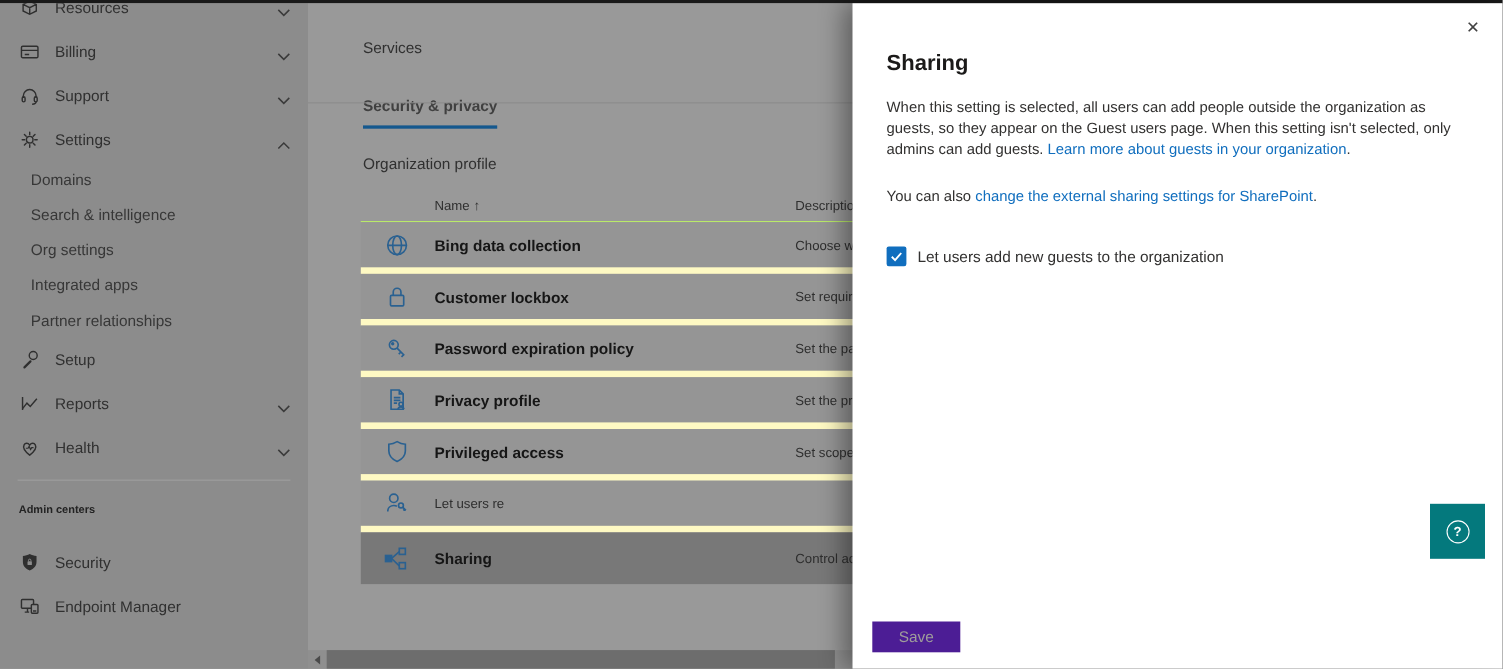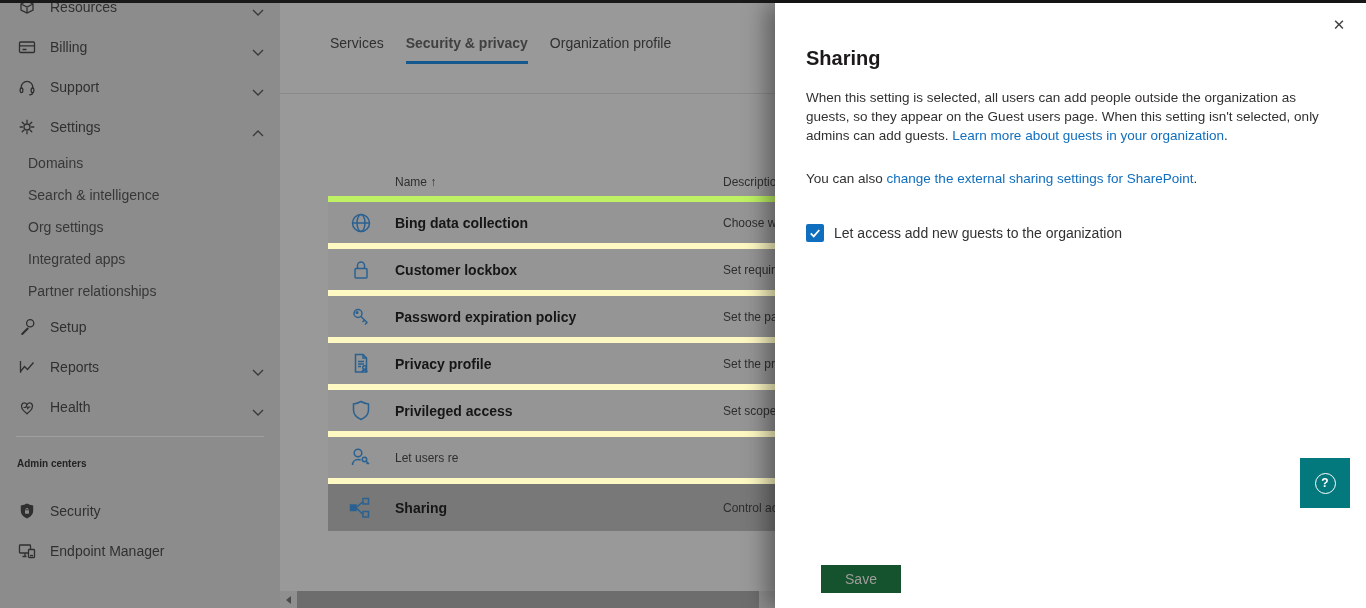--- a/index.html
+++ b/index.html
@@ -25,29 +25,29 @@
   .nav-sub { height:32px; display:flex; align-items:center; padding-left:28px;
     font-size:14px; color:#373737; cursor:pointer; }
   .nav-divider { height:1px; background:#9e9e9e; margin:9px 16px 0 16px; }
   .nav-section { margin:16px 0 0 17px; height:20px; font-size:10px; font-weight:700;
     color:#232323; display:flex; align-items:center; }
   .nav-admin-gap { height:18px; }
 
   
   .content { position:absolute; left:280px; top:3px; width:1086px; height:605px;
     background:#999999; }
-  .tabs { position:absolute; left:50px; top:30px; display:flex; gap:22px; }
+  .tabs { position:absolute; left:50px; top:30px; display:flex; gap:22px;flex-direction:column; }
   .tab { font-size:14px; color:#303030; line-height:20px; padding-bottom:8px;
     border-bottom:3px solid transparent; cursor:pointer; white-space:nowrap; }
   .tab.selected { color:#404040; font-weight:700; border-bottom-color:#14588e; }
   .content-divider { position:absolute; left:0; top:90px; width:100%; height:1px;
     background:#8a8a8a; }
 
   .table { position:absolute; left:48px; top:170px; width:640px; }
-  .thead { display:flex; align-items:flex-end; height:29px; border-bottom:6px solid #bef264;
+  .thead { display:flex; align-items:flex-end; height:29px; border-bottom:1px solid #bef264;
     font-size:12px; color:#2f2f2f; padding-bottom:7px; }
   .th-spacer { width:67px; flex:none; }
   .th-name { width:328px; flex:none; }
   .th-desc { flex:1; white-space:nowrap; }
   .trow { display:flex; align-items:center; height:47px; background:#959595;
     border-bottom:6px solid #fef9c3; cursor:pointer; }
   .trow.selected { background:#787878; border-bottom:none; }
   .trow:last-child { border-bottom:none; }
   .td-ico { width:67px; flex:none; padding-left:20px; display:flex; align-items:center; }
   .td-ico svg { stroke:#2a6191; fill:none; stroke-width:1.5; }
@@ -70,22 +70,22 @@
     color:#424242; cursor:pointer; }
   .panel-inner { padding:44px 30px 0 31px; }
   .panel-title { font-size:20px; font-weight:700; color:#1b1a19; margin-bottom:18px; }
   .panel-p { font-size:13.5px; line-height:19px; color:#323130; max-width:532px; }
   .panel-p + .panel-p { margin-top:24px; }
   a.plink { color:#106ebe; text-decoration:none; cursor:pointer; }
   .chk-row { margin-top:36px; display:flex; align-items:center; cursor:pointer; }
   .chk-box { width:18px; height:18px; border-radius:2px; background:#106ebe; flex:none;
     display:flex; align-items:center; justify-content:center; }
   .chk-label { margin-left:10px; font-size:14px; color:#323130; }
-  .save-btn { position:absolute; left:46px; bottom:15px; width:80px; height:28px;
-    background:#14532d; border:none; font-size:14px; color:#9f9d9b;
+  .save-btn { position:absolute; left:18px; bottom:15px; width:80px; height:28px;
+    background:#4c1d95; border:none; font-size:14px; color:#9f9d9b;
     font-family:inherit; cursor:default; }
   .fab-help { position:absolute; right:16px; bottom:100px; width:50px; height:50px;
     background:#04797d; display:flex; align-items:center; justify-content:center;
     cursor:pointer; }
   .fab-ring { width:21px; height:21px; border:1.6px solid #ffffff; border-radius:50%;
     display:flex; align-items:center; justify-content:center; font-size:12px;
     font-weight:700; color:#ffffff; }
 </style>
 </head>
 <body>
@@ -351,21 +351,21 @@
     <p class="panel-p"><span>When this setting is selected, all users can add people outside the organization as guests, so they appear on the Guest users page. When this setting isn't selected, only admins can add guests. </span><a class="plink">Learn more about guests in your organization</a><span>.</span></p>
 
     <p class="panel-p"><span>You can also </span><a class="plink">change the external sharing settings for SharePoint</a><span>.</span></p>
 
     <div class="chk-row">
       <span class="chk-box">
         <svg width="12" height="12" viewBox="0 0 14 14">
             <polyline points="2,7.5 5.5,11 12,3.5" fill="none" stroke="#ffffff" stroke-width="2"></polyline>
           </svg>
       </span>
-      <span class="chk-label">Let access add new guests to the organization</span>
+      <span class="chk-label">Let users add new guests to the organization</span>
     </div>
   </div>
 
   <button class="save-btn" disabled="">Save</button>
 
   <div class="fab-help">
     <span class="fab-ring">?</span>
   </div>
 </aside>
 

